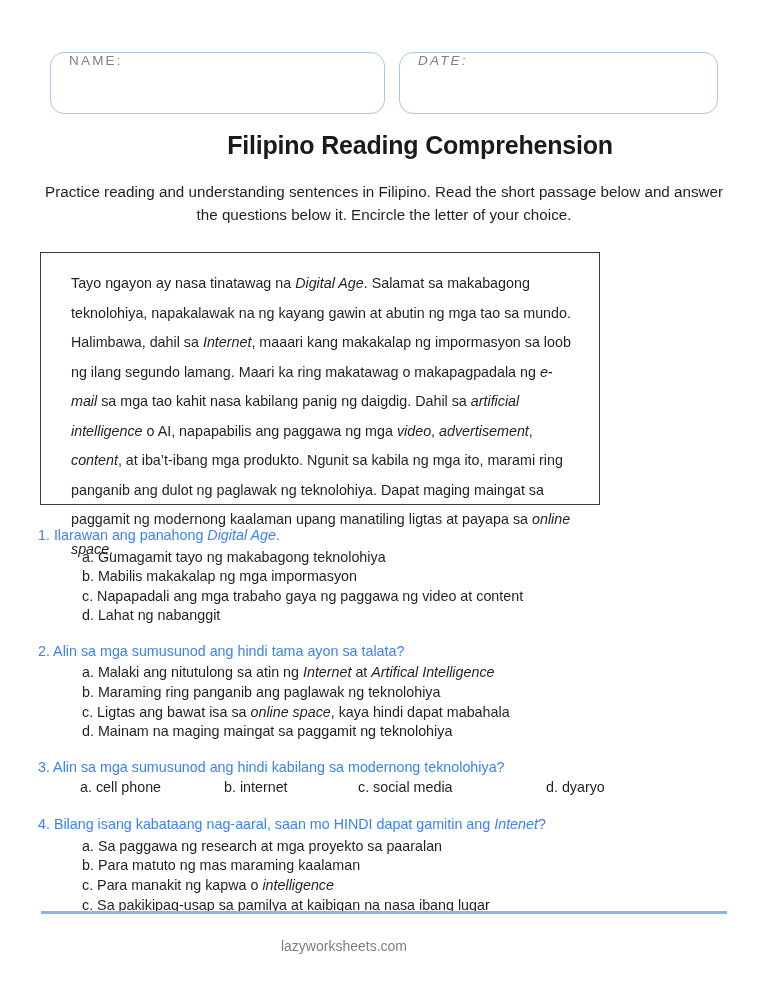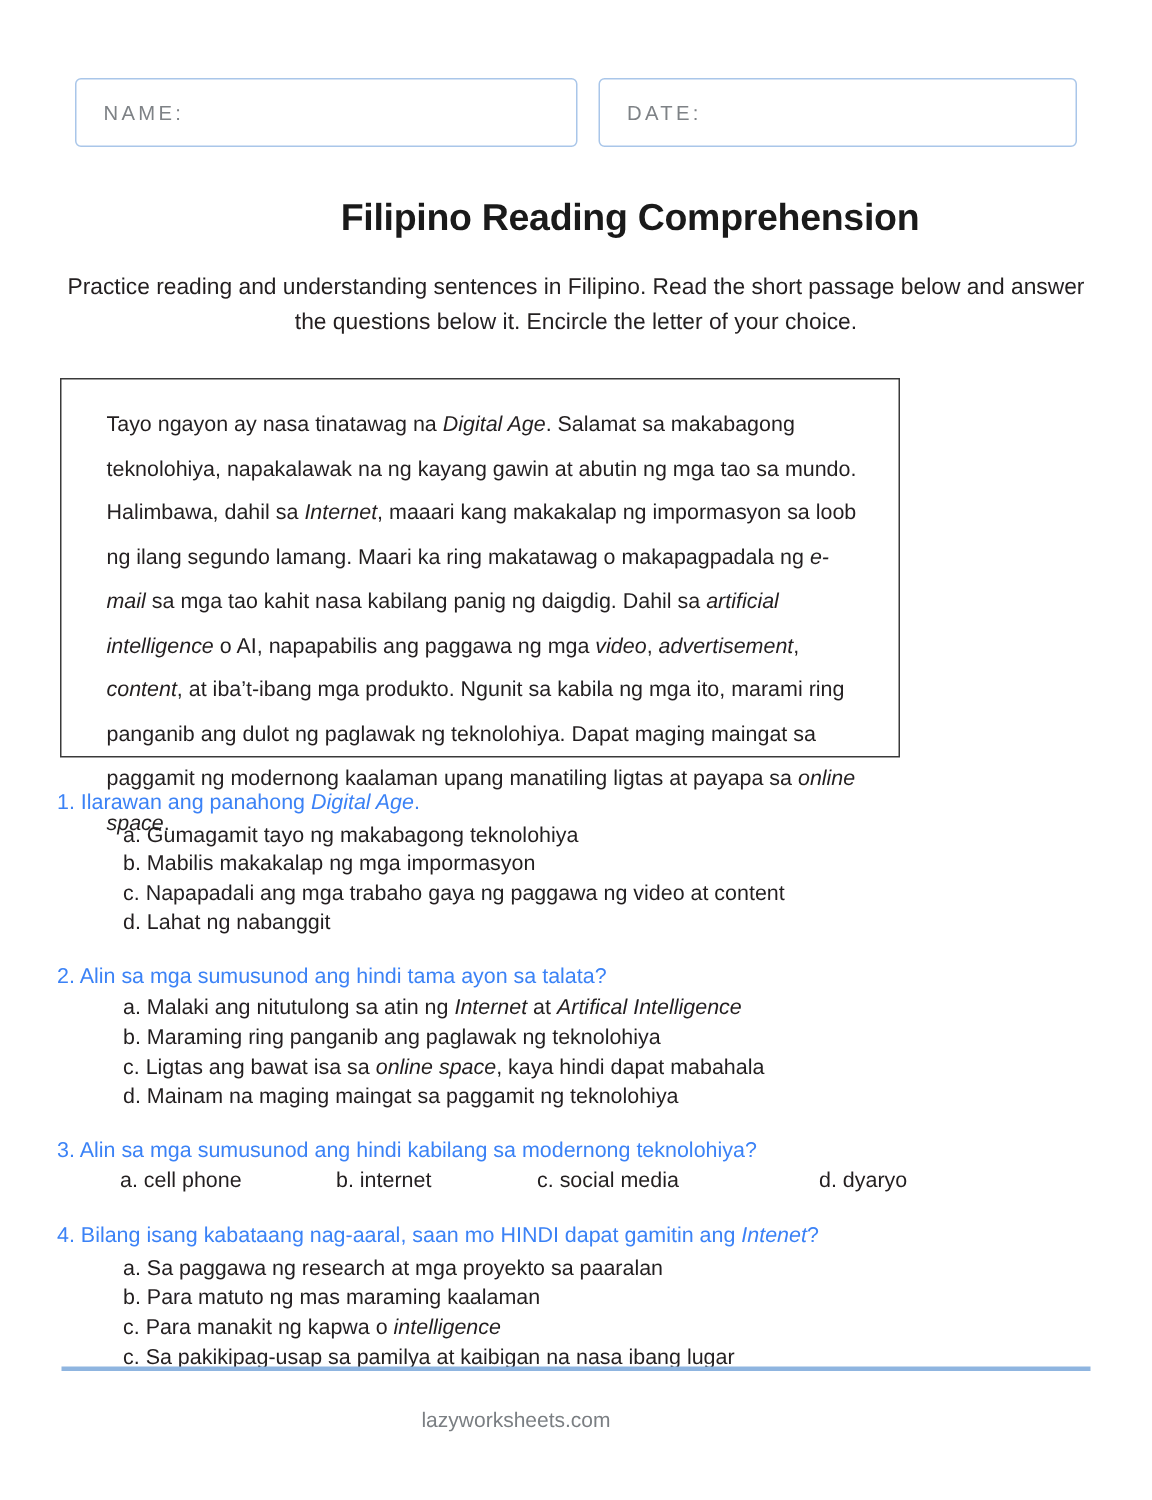--- a/index.html
+++ b/index.html
@@ -25,30 +25,30 @@
   
   .header-fields {
     position: absolute;
     left: 50px;
     top: 52px;
     width: 668px;
     display: flex;
     gap: 14px;
   }
   .field-box {
-    height: 46px;
+    height: 62px;
     border: 1.5px solid #a9c6e9;
-    border-radius: 4px;
+    border-radius: 14px;
     box-sizing: border-box;
     display: flex;
-    align-items: center;
+    align-items: flex-start;
     padding-left: 18px;
   }
   .field-box.name { width: 335px; }
-  .field-box.date { width: 319px; }
+  .field-box.date { width: 319px; font-style: italic; }
   .field-label {
     font-size: 13.5px;
     letter-spacing: 2.2px;
     color: #7e8286;
     font-weight: 400;
   }
 
   
   .title {
     position: absolute;

